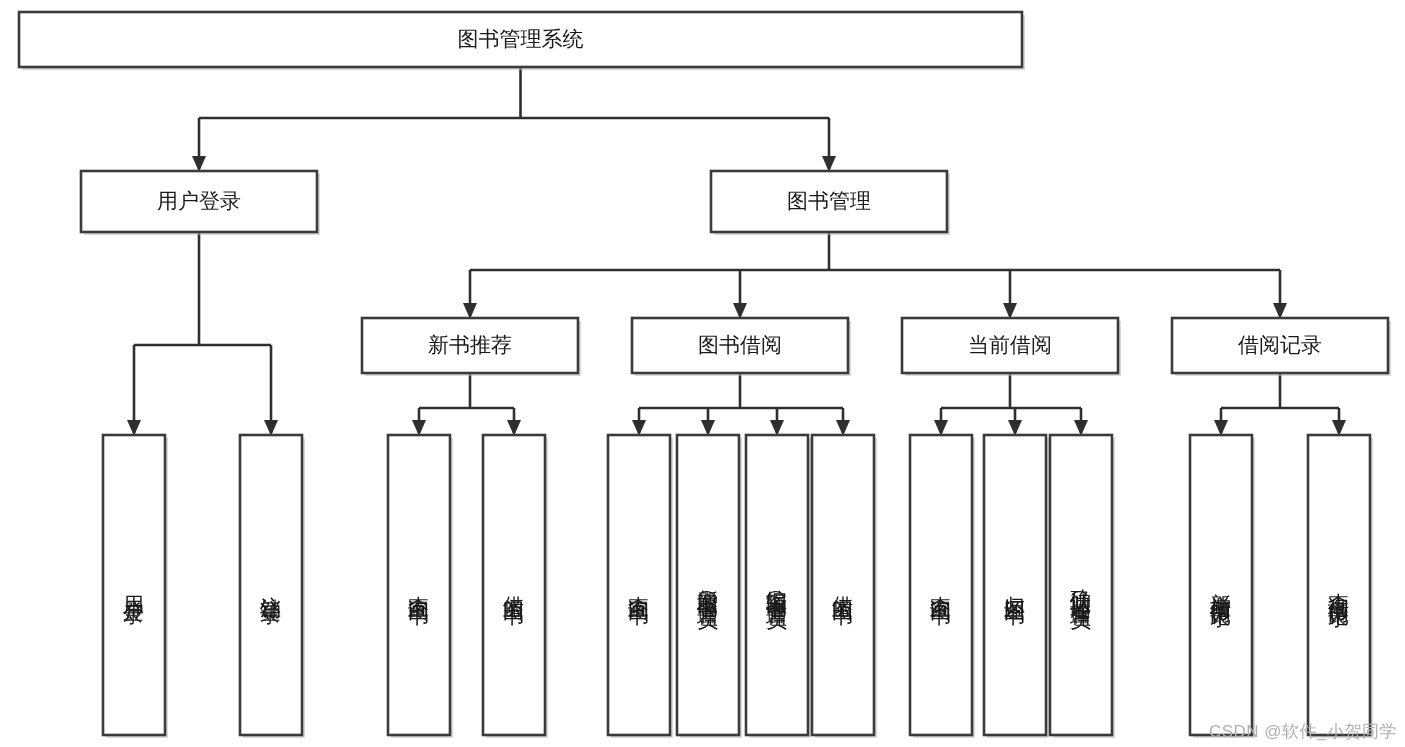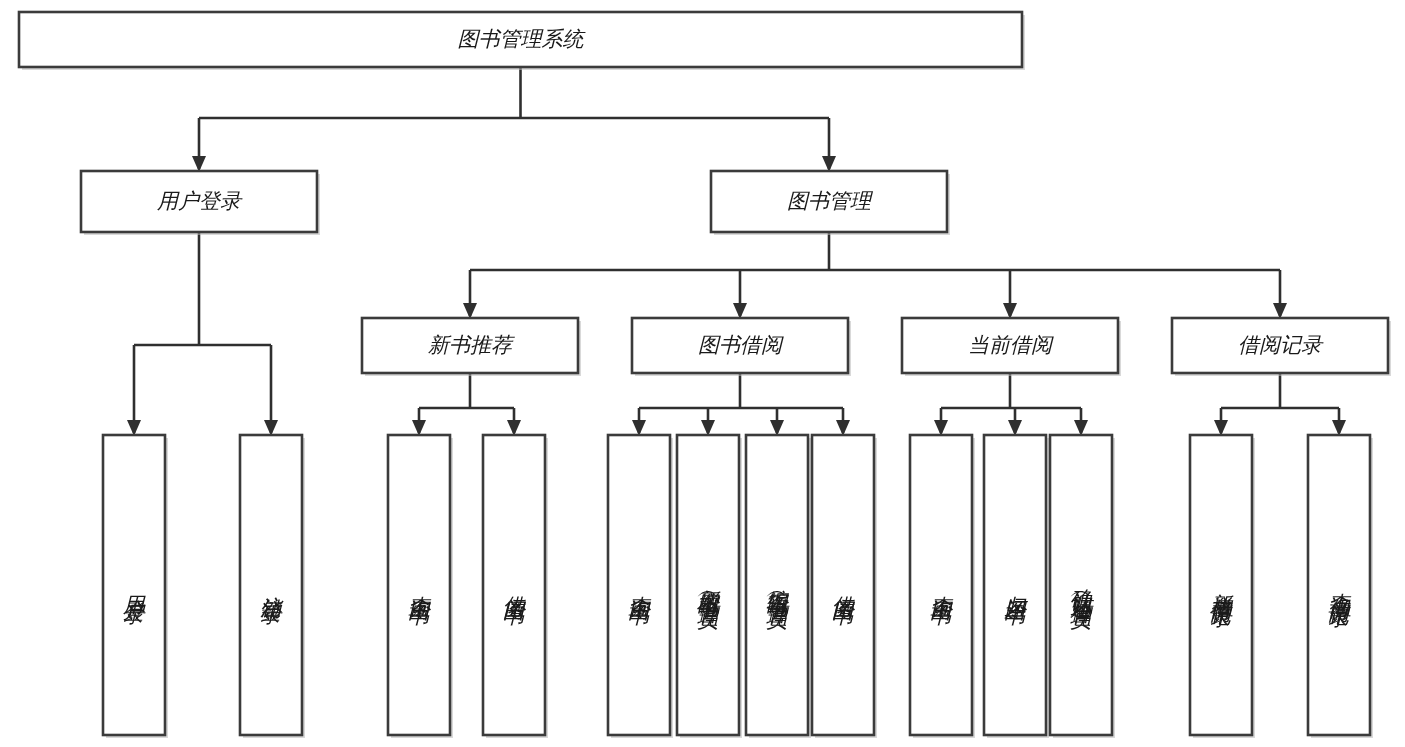--- a/index.html
+++ b/index.html
@@ -1,21 +1,21 @@
 <!DOCTYPE html>
 <html><head>
 <meta charset="utf-8">
 <title>图书管理系统 功能结构图</title>
 <style>
   html,body{margin:0;padding:0;background:#ffffff;}
   body{
     font-family:"Liberation Sans","DejaVu Sans",sans-serif;
     width:1405px;height:747px;overflow:hidden;position:relative;
   }
-  #diagram-root{position:relative;width:1405px;height:747px;font-style:italic;}
+  #diagram-root{position:relative;width:1405px;height:747px;}
   svg#diagram{position:absolute;left:0;top:0;width:1405px;height:747px;display:block;}
 
   .node-box{
     fill:#ffffff;stroke:#3b3b3b;stroke-width:2.6;
   }
   .node-shadow{fill:#b9b9b9;opacity:.55;}
   .connector{
     stroke:#2f2f2f;stroke-width:2.6;fill:none;stroke-linecap:butt;
   }
   .arrow-head{fill:#2f2f2f;}
@@ -173,13 +173,14 @@
       <div class="leaf-label-wrap" style="left: 677px; top: 435px; width: 62px; height: 300px;">新增图书（管理员）</div>
       <div class="leaf-label-wrap" style="left: 746px; top: 435px; width: 62px; height: 300px;">编辑图书（管理员）</div>
       <div class="leaf-label-wrap" style="left: 812px; top: 435px; width: 62px; height: 300px;">借阅图书</div>
       <div class="leaf-label-wrap" style="left: 910px; top: 435px; width: 62px; height: 300px;">查询图书</div>
       <div class="leaf-label-wrap" style="left: 984px; top: 435px; width: 62px; height: 300px;">归还图书</div>
       <div class="leaf-label-wrap" style="left: 1050px; top: 435px; width: 62px; height: 300px;">确认归还（管理员）</div>
       <div class="leaf-label-wrap" style="left: 1190px; top: 435px; width: 62px; height: 300px;">新增借阅记录</div>
       <div class="leaf-label-wrap" style="left: 1308px; top: 435px; width: 62px; height: 300px;">查询借阅记录</div>
     </div>
 
+  <div class="watermark">CSDN @软件_小贺同学</div>
 </div>
 
 </body></html>

